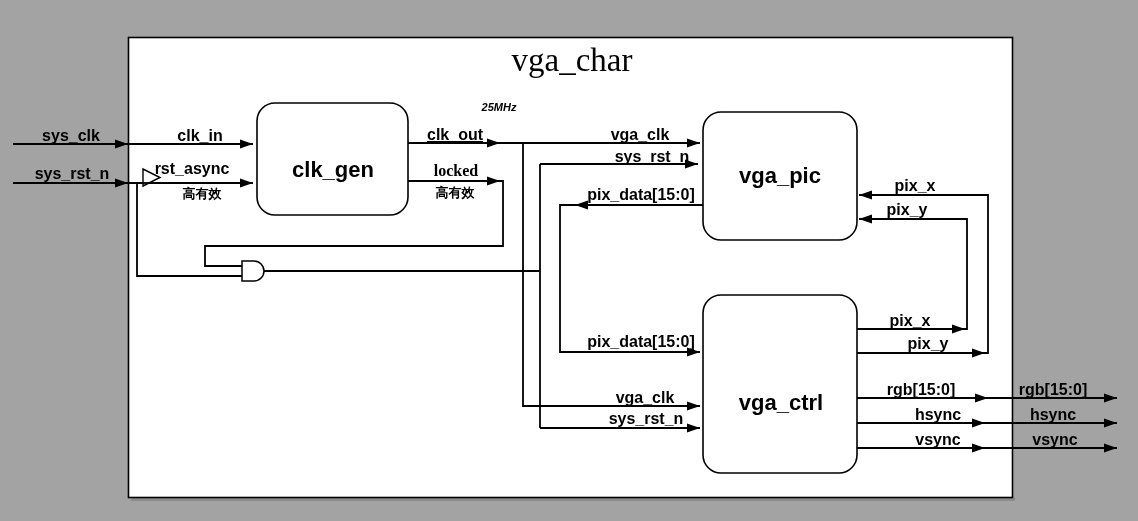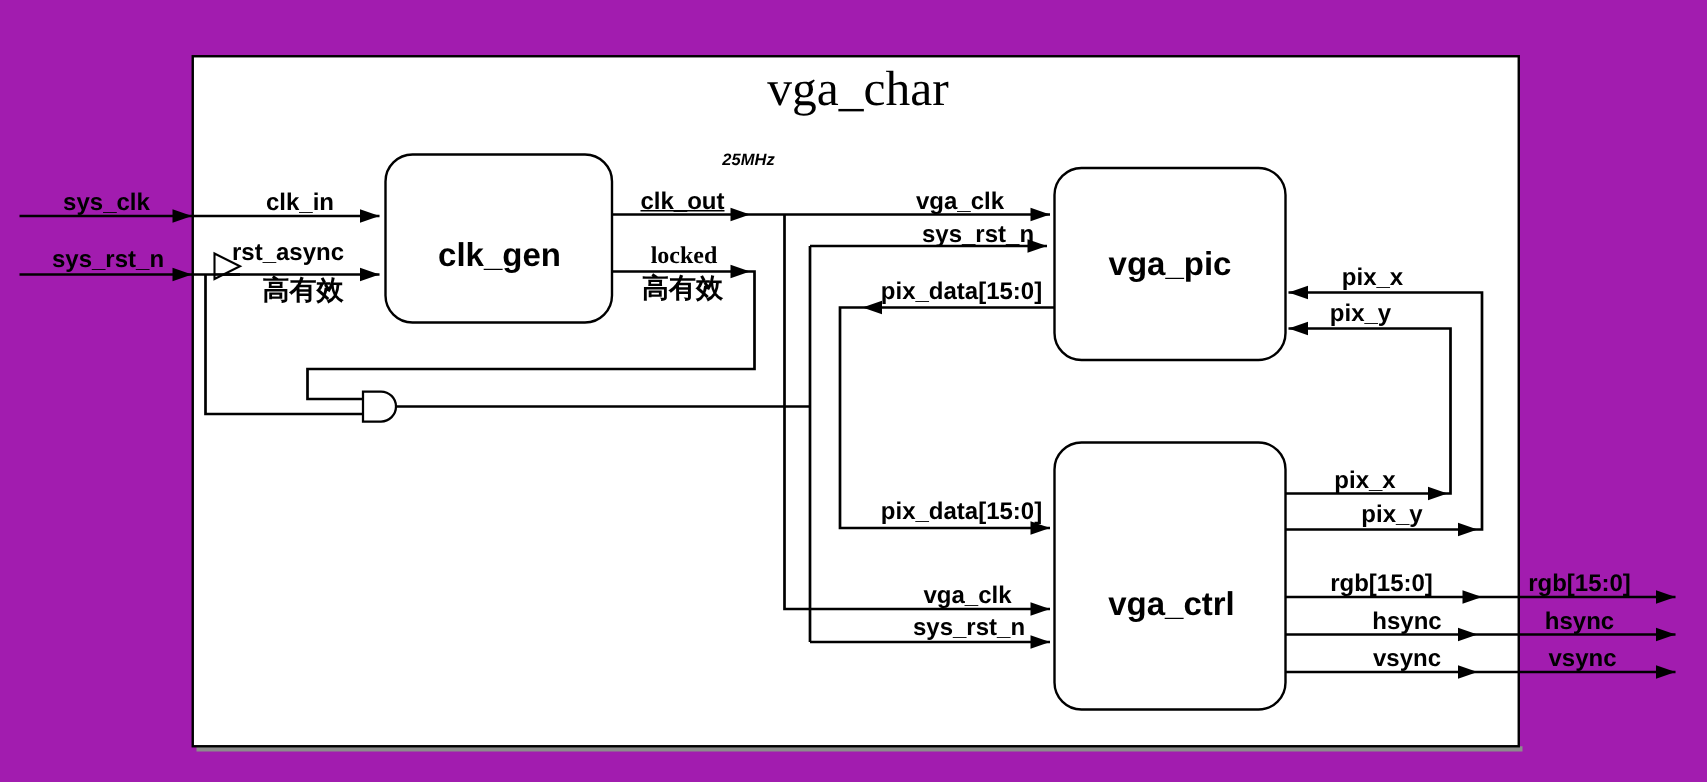--- a/index.html
+++ b/index.html
@@ -1,33 +1,33 @@
 <!DOCTYPE html>
 <html><head>
 <meta charset="utf-8">
 <style>
   html,body{margin:0;padding:0;background:#ffffff;}
   #stage{
     position:relative;
     width:1138px;height:521px;
-    background:#a21caf;
+    background:#a3a3a3;
     font-family:"Liberation Sans",sans-serif;
     overflow:hidden;
   }
   #wires-layer{position:absolute;left:0;top:0;width:1138px;height:521px;}
   .lbl{
     position:absolute;
     font-weight:bold;
     font-size:16px;
     line-height:13px;
     color:#000;
     white-space:nowrap;
     transform:translateX(-50%);
   }
-  .lbl-cjk{font-size:18px;line-height:13px;}
+  .lbl-cjk{font-size:13px;line-height:13px;}
   .lbl-small{font-size:11px;line-height:11px;font-style:italic;}
   .block-lbl{
     position:absolute;
     font-weight:bold;
     font-size:22px;
     color:#000;
     white-space:nowrap;
     transform:translate(-50%,-50%);
   }
   .title-lbl{

